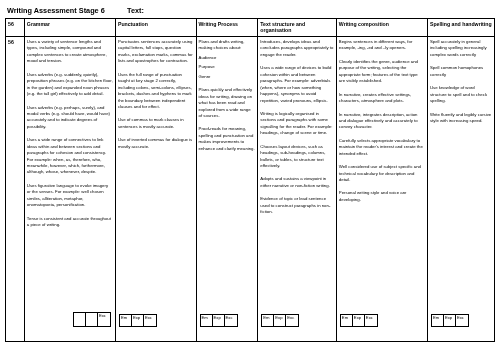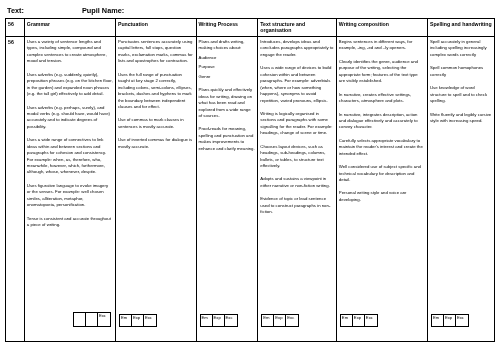--- a/index.html
+++ b/index.html
@@ -100,22 +100,22 @@
   }
   .eee .b:last-child { border-right: none; }
   .eee.tallbox .b { height: 13px; }
 </style>
 </head>
 <body>
 
 <div class="page">
 
   <div class="header-row">
+    <span class="h-title">Writing Assessment Stage 6</span>
     <span class="h-class">Text:</span>
-    <span class="h-pupil">Pupil Name:</span>
   </div>
 
   <table class="grid">
     <thead>
       <tr>
         <th class="col-num">56</th>
         <th class="col-gram">Grammar</th>
         <th class="col-punc">Punctuation</th>
         <th class="col-proc">Writing Process</th>
         <th class="col-struct">Text structure and organisation</th>

